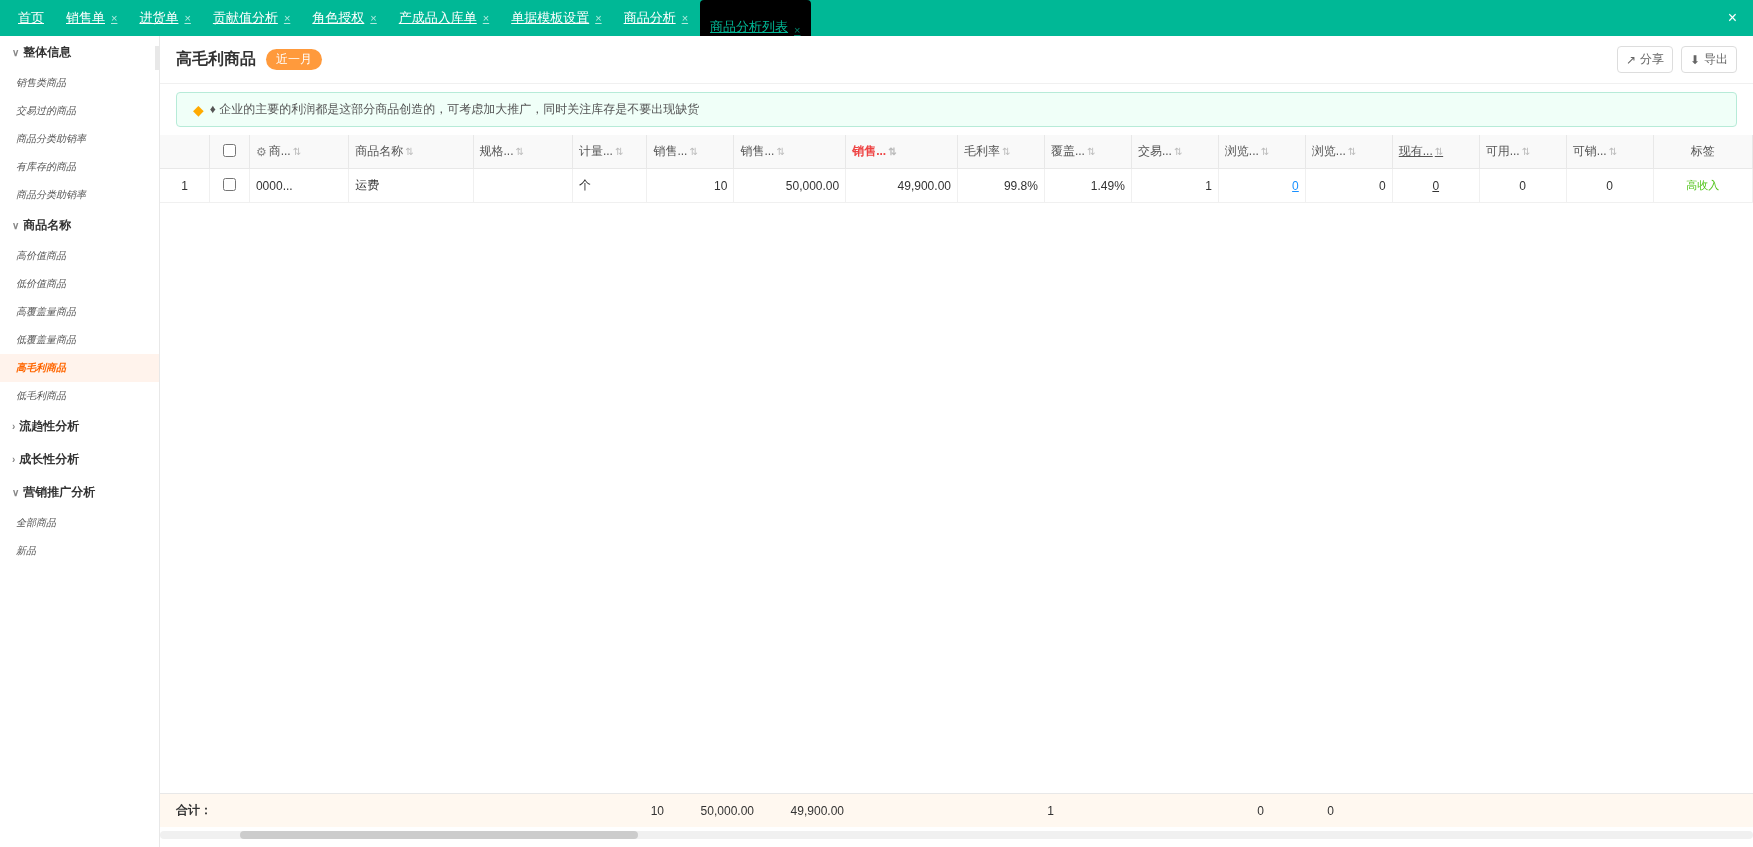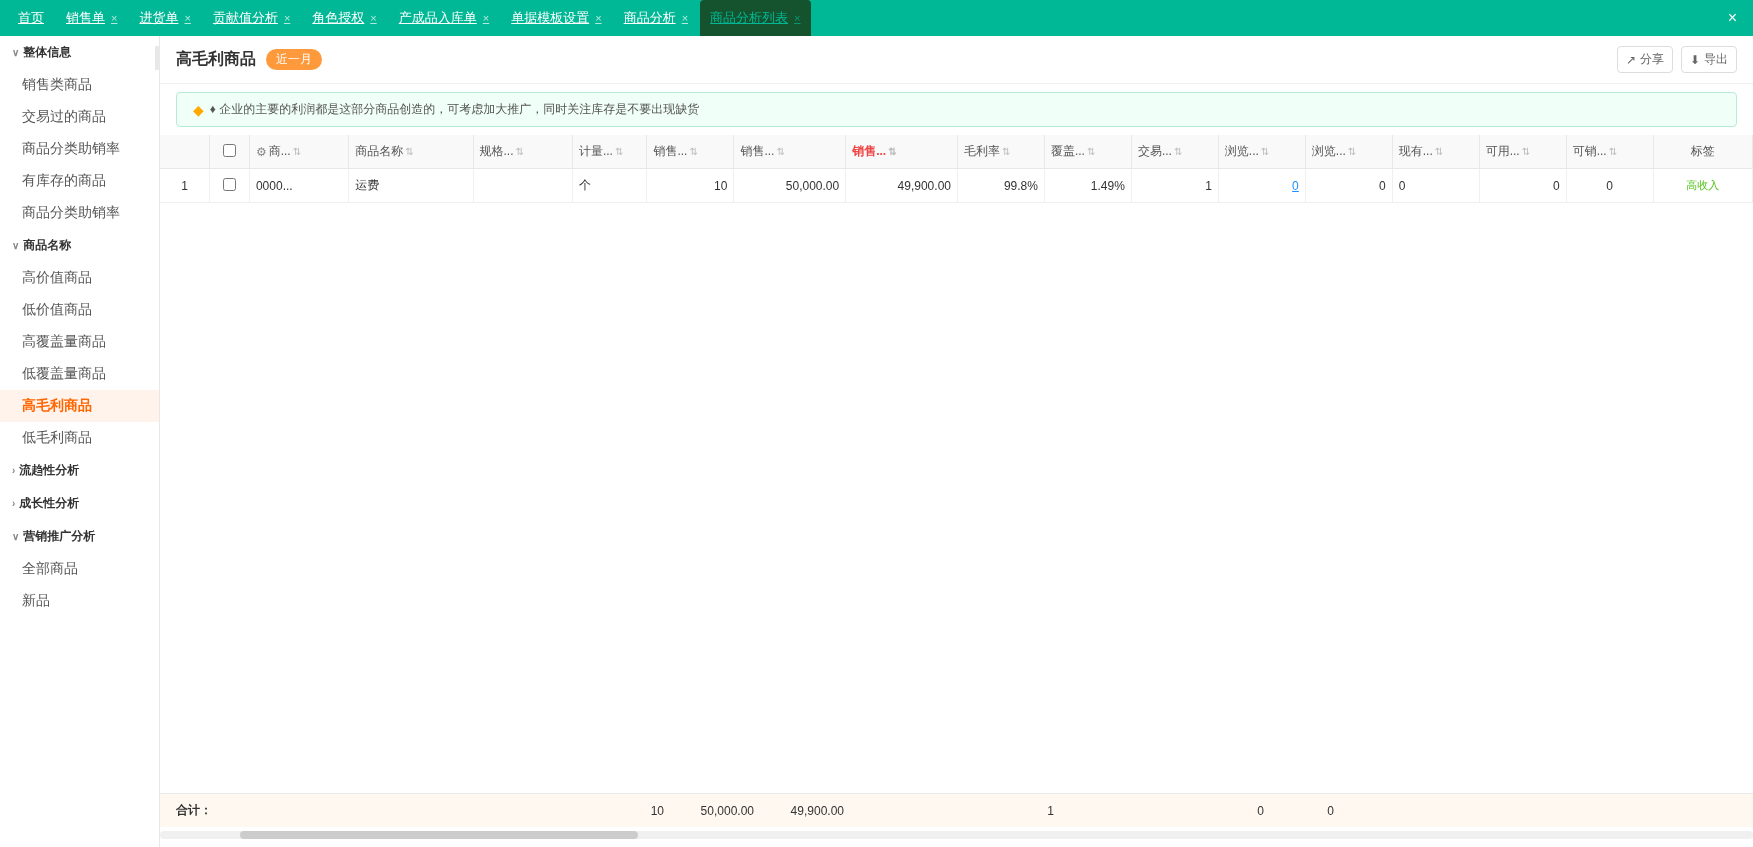--- a/index.html
+++ b/index.html
@@ -22,23 +22,24 @@
       padding: 0 10px;
       height: 36px;
       cursor: pointer;
       white-space: nowrap;
       font-size: 13px;
       gap: 4px;
       color: white;
       text-decoration: underline;
     }
     .top-nav .nav-item.active {
-      background: #14532d;
+      background: #000000;
       color: #00b896;
       border-radius: 4px 4px 0 0;
+      align-items: flex-end;
     }
     .top-nav .nav-item .close-x {
       font-size: 11px;
       opacity: 0.7;
       margin-left: 2px;
     }
     .top-nav .close-window {
       margin-left: auto;
       font-size: 16px;
       cursor: pointer;
@@ -85,27 +86,28 @@
       color: #333;
       font-weight: bold;
       cursor: pointer;
       gap: 4px;
     }
     .sidebar-section-title .arrow {
       font-size: 10px;
       color: #888;
     }
     .sidebar-item {
-      padding: 7px 12px 7px 22px;
-      font-size: 14px;
+      padding: 7px 12px 7px 16px;
+      font-size: 10px;
       color: #555;
       cursor: pointer;
       white-space: nowrap;
       overflow: hidden;
       text-overflow: ellipsis;
+      font-style: italic;
     }
     .sidebar-item.active {
       background: #fff3ec;
       color: #ff6600;
       font-weight: bold;
     }
 
     
     .content-area {
       flex: 1;
@@ -256,22 +258,22 @@
     .col-spec { width: 80px; margin-left: 40px; }
     .col-unit { width: 60px; }
     .col-sales-qty { width: 70px; text-align: right; }
     .col-sales-amt { width: 90px; text-align: right; }
     .col-sales-profit { width: 90px; text-align: right; }
     .col-margin { width: 70px; text-align: right; }
     .col-cover { width: 70px; text-align: right; }
     .col-trade { width: 70px; text-align: right; }
     .col-browse1 { width: 70px; text-align: right; }
     .col-browse2 { width: 70px; text-align: right; }
-    .col-stock1 { width: 70px; text-align: left; }
-    .col-stock2 { width: 70px; text-align: right; }
+    .col-stock1 { width: 70px; text-align: center; text-decoration: underline; }
+    .col-stock2 { width: 70px; text-align: center; }
     .col-stock3 { width: 70px; text-align: center; }
     .col-tag { width: 80px; text-align: center; }
 
     .settings-icon { color: #888; cursor: pointer; }
   </style>
 </head>
 <body>
 
 <div class="top-nav">
   <div class="nav-item">

